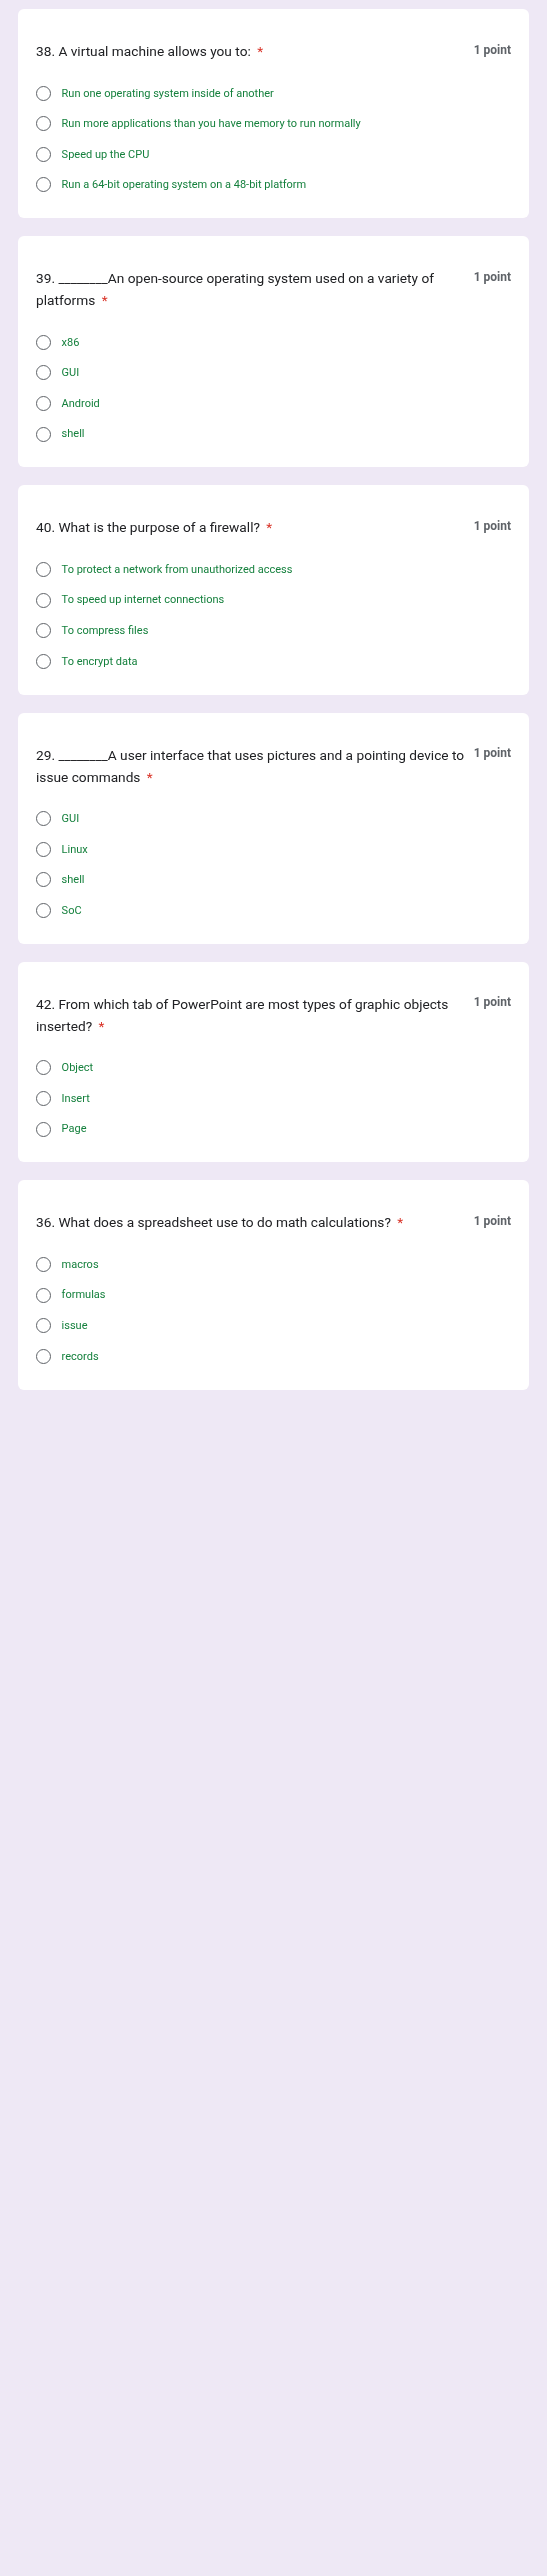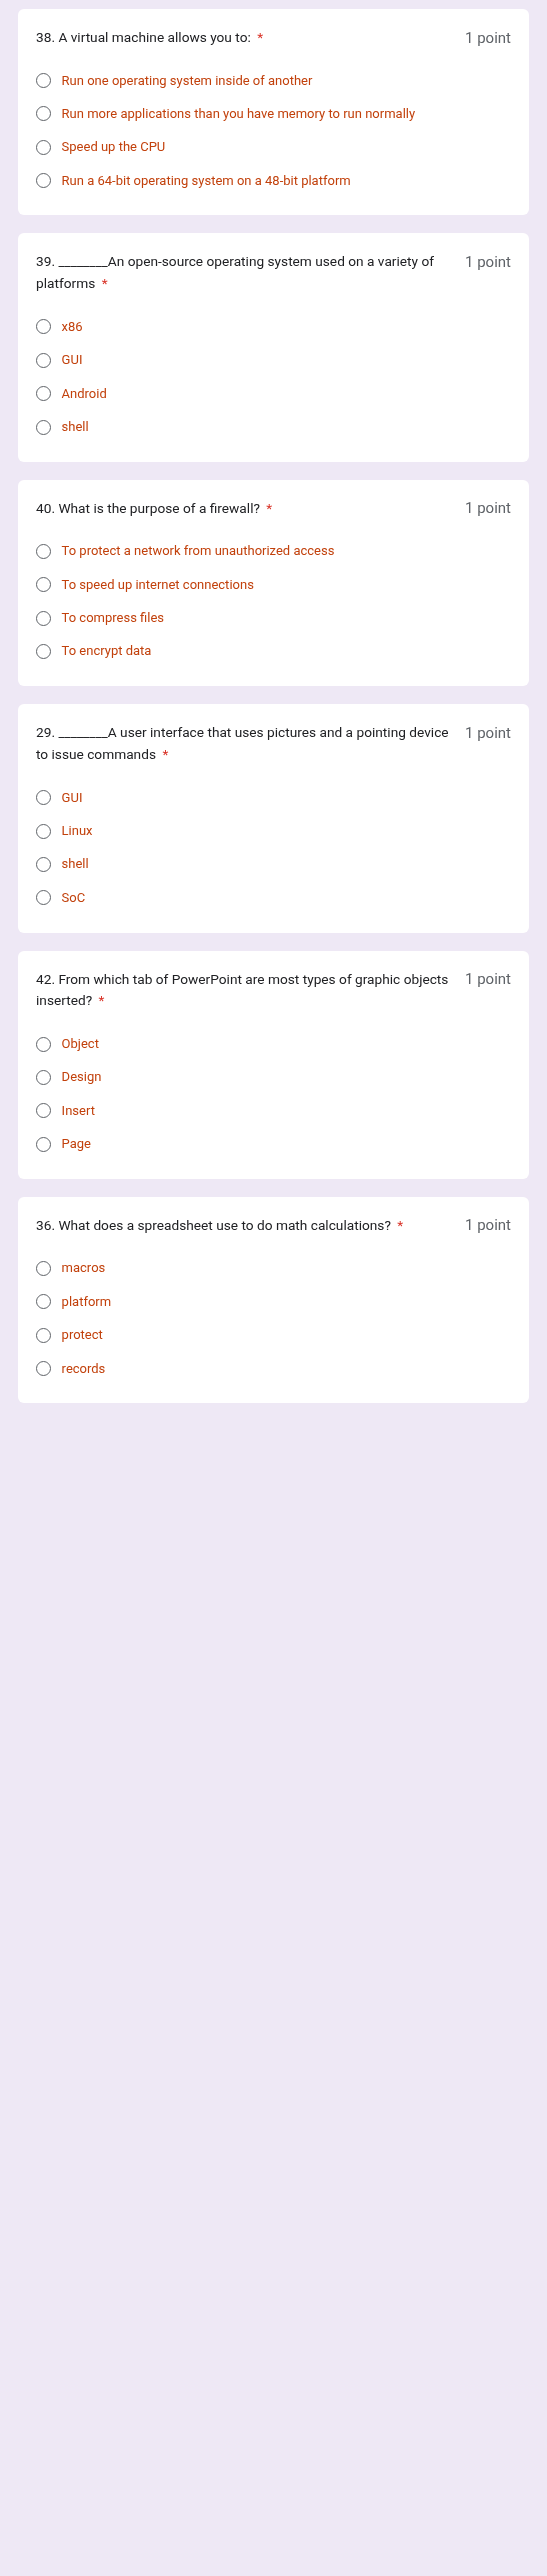--- a/index.html
+++ b/index.html
@@ -6,62 +6,63 @@
   body {
     background: #eee8f5;
     font-family: Roboto, Arial, sans-serif;
     width: 547px;
     padding: 0;
   }
   .card {
     background: #fff;
     border-radius: 6px;
     margin: 9px 18px 18px 18px;
-    padding: 18px 18px 18px 18px;
+    padding: 32px 18px 18px 18px;
   }
   .q-header {
     display: flex;
     align-items: flex-start;
     margin-bottom: 15px;
   }
   .q-text {
     flex: 1;
     font-size: 13.7px;
     color: #202124;
     line-height: 1.6;
     padding-right: 6px;
   }
   .asterisk {
     color: #d93025;
     font-size: 13.7px;
     margin: 0 3px;
   }
   .points {
     color: #5f6368;
-    font-size: 15px;
+    font-size: 12px;
     white-space: nowrap;
     padding-top: 1.5px;
+    font-weight: bold;
   }
   .option {
     display: flex;
     align-items: center;
     padding: 7.6px 0;
     min-height: 30px;
   }
   .radio {
     width: 15px;
     height: 15px;
     border: 1.5px solid #5f6368;
     border-radius: 50%;
     margin-right: 10.6px;
     flex-shrink: 0;
   }
   .opt-label {
-    font-size: 13px;
-    color: #c2410c;
+    font-size: 11px;
+    color: #15803d;
     line-height: 1.4;
   }
   .report-tab {
     position: absolute;
     left: 0;
     background: #616161;
     width: 21px;
     height: 21px;
     display: flex;
     align-items: center;
@@ -187,24 +188,20 @@
         <span class="asterisk">*</span>
       </div>
       <div class="points">1 point</div>
     </div>
     <div class="option">
         <div class="radio"></div>
         <span class="opt-label">Object</span>
       </div>
     <div class="option">
         <div class="radio"></div>
-        <span class="opt-label">Design</span>
-      </div>
-    <div class="option">
-        <div class="radio"></div>
         <span class="opt-label">Insert</span>
       </div>
     <div class="option">
         <div class="radio"></div>
         <span class="opt-label">Page</span>
       </div>
   </div>
 
   <div class="card">
     <div class="q-header">
@@ -213,25 +210,25 @@
         <span class="asterisk">*</span>
       </div>
       <div class="points">1 point</div>
     </div>
     <div class="option">
         <div class="radio"></div>
         <span class="opt-label">macros</span>
       </div>
     <div class="option">
         <div class="radio"></div>
-        <span class="opt-label">platform</span>
-      </div>
-    <div class="option">
-        <div class="radio"></div>
-        <span class="opt-label">protect</span>
+        <span class="opt-label">formulas</span>
+      </div>
+    <div class="option">
+        <div class="radio"></div>
+        <span class="opt-label">issue</span>
       </div>
     <div class="option">
         <div class="radio"></div>
         <span class="opt-label">records</span>
       </div>
   </div>
 
   <div class="report-tab" id="report-tab" style="top: 2532px;">
     <svg viewBox="0 0 24 24">
         <path d="M20 2H4c-1.1 0-2 .9-2 2v18l4-4h14c1.1 0 2-.9 2-2V4c0-1.1-.9-2-2-2zm-7 12h-2v-2h2v2zm0-4h-2V6h2v4z"></path>

